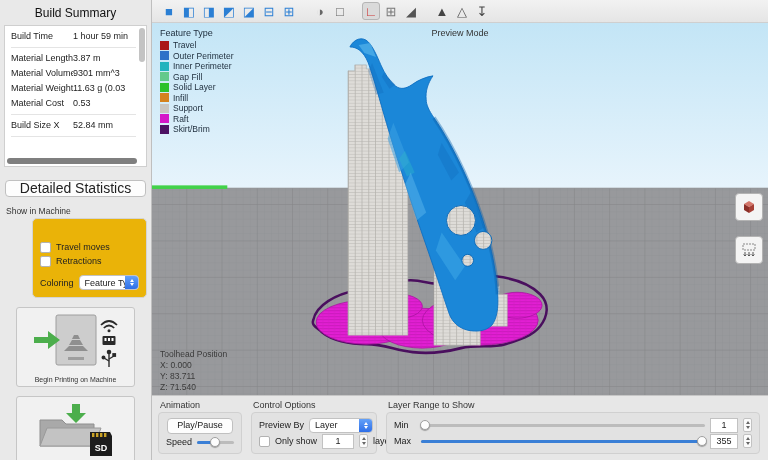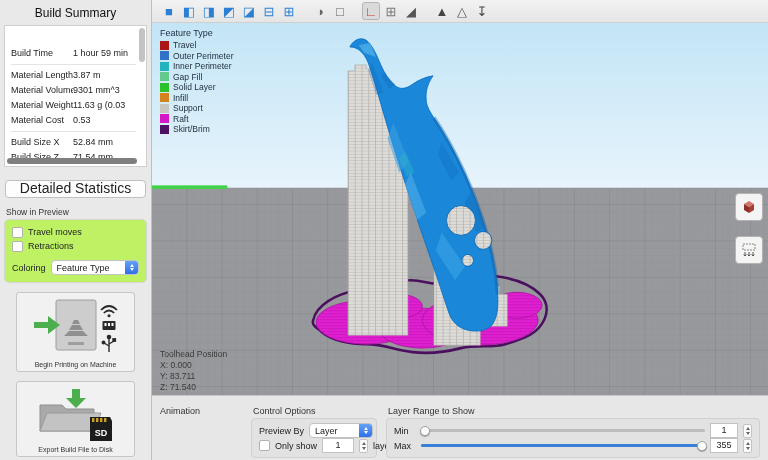--- a/index.html
+++ b/index.html
@@ -1,32 +1,32 @@
 <!DOCTYPE html>
 <html><head>
 <meta charset="utf-8">
 <style>
   html,body{margin:0;padding:0;background:#d8d8d8;}
   .app{width:768px;height:460px;display:flex;font-family:"Liberation Sans",sans-serif;font-size:9px;color:#222;background:#ececec;overflow:hidden;position:relative;}
   
   .sidebar{width:152px;flex:none;background:#e9e9e9;border-right:1px solid #bfbfbf;display:flex;flex-direction:column;box-sizing:border-box;}
   .sidebar-title{text-align:center;font-size:12px;color:#111;padding:6px 0 5px;}
   .stats-panel{position:relative;margin:0 4px;background:#fff;border:1px solid #cfcfcf;height:140px;overflow:hidden;flex:none;}
-  .stats-rows{padding:20px 10px 0 6px;}
+  .stats-rows{padding:3px 10px 0 6px;}
   .stat-row{display:flex;line-height:15px;white-space:nowrap;}
   .stat-row.sep{border-top:1px solid #e4e4e4;margin-top:3px;padding-top:3px;}
   .stat-label{width:62px;flex:none;overflow:hidden;}
   .stat-value{flex:1;overflow:hidden;}
   .vscroll{position:absolute;right:1px;top:2px;width:6px;height:34px;border-radius:3px;background:#c3c3c3;}
   .hscroll{position:absolute;left:2px;right:9px;bottom:2px;height:6px;border-radius:3px;background:#7f7f7f;}
   .btn{background:#fdfdfd;border:1px solid #c0c0c0;border-radius:4px;text-align:center;color:#222;}
   .detailed-btn{margin:13px 5px 0;height:16px;line-height:15px;font-size:14px;}
   .show-group{margin:9px 4px 0;}
   .group-label{font-size:8.5px;color:#333;margin:0 2px 2px;}
-  .group-box{border:1px solid #d4d4d4;border-radius:5px;background:#bef264;padding:6px 7px 7px;}
+  .group-box{border:1px solid #d4d4d4;border-radius:5px;background:#eab308;padding:22px 7px 7px;margin-left:28px;}
   .checkbox-row{display:flex;align-items:center;gap:5px;line-height:13.5px;}
   .checkbox{width:9px;height:9px;background:#fff;border:1px solid #b2b2b2;border-radius:2px;flex:none;}
   .coloring-row{display:flex;align-items:center;gap:5px;margin-top:7px;}
   .mac-select{flex:1;height:15px;background:#fff;border:1px solid #c2c2c2;border-radius:4px;display:flex;align-items:center;position:relative;padding-left:5px;box-sizing:border-box;overflow:hidden;}
   .mac-select .val{font-size:9px;}
   .mac-select .cap{position:absolute;right:0;top:0;bottom:0;width:13px;background:linear-gradient(#64a1f8,#2e6fe8);display:flex;flex-direction:column;align-items:center;justify-content:center;gap:1px;}
   .tri-up{width:0;height:0;border-left:2.5px solid transparent;border-right:2.5px solid transparent;border-bottom:3px solid #fff;}
   .tri-down{width:0;height:0;border-left:2.5px solid transparent;border-right:2.5px solid transparent;border-top:3px solid #fff;}
   .big-btn{margin:9px 16px 0;background:#f1f1f1;border:1px solid #c6c6c6;border-radius:3px;padding:5px 3px 3px;display:flex;flex-direction:column;align-items:center;}
   .big-btn .caption{font-size:7px;color:#333;margin-top:3px;}
@@ -42,21 +42,21 @@
   .legend-title{font-size:9px;margin-bottom:2px;}
   .legend-item{display:flex;align-items:center;gap:4px;line-height:10.5px;font-size:8.5px;}
   .legend-chip{width:9px;height:9px;flex:none;}
   .preview-label{position:absolute;top:5px;left:0;right:0;text-align:center;font-size:9px;color:#333;}
   .toolhead{position:absolute;left:8px;bottom:2px;font-size:8.5px;color:#3a3a3a;line-height:11px;}
   .side-btns{position:absolute;right:5px;top:170px;display:flex;flex-direction:column;gap:15px;}
   .side-btn{width:26px;height:26px;background:#f4f4f4;border:1px solid #b3b3b3;border-radius:4px;display:flex;align-items:center;justify-content:center;}
   
   .controls-bar{height:65px;flex:none;background:#e7e7e7;border-top:1px solid #c6c6c6;display:flex;padding:3px 8px 6px 6px;gap:9px;box-sizing:border-box;}
   .cgroup{display:flex;flex-direction:column;min-width:0;}
-  .cgroup-label{font-size:9px;color:#333;margin:7px 0 2px 2px;white-space:nowrap;}
+  .cgroup-label{font-size:9px;color:#333;margin:1px 0 2px 2px;white-space:nowrap;}
   .cgroup-box{flex:1;border:1px solid #d0d0d0;border-radius:4px;background:#e2e2e2;padding:4px 7px;display:flex;flex-direction:column;justify-content:space-around;box-sizing:border-box;}
   .g-anim{width:84px;flex:none;}
   .g-ctrl{width:126px;flex:none;}
   .g-range{flex:1;}
   .pp-btn{height:14px;line-height:13px;font-size:9px;margin:0 1px;}
   .hrow{display:flex;align-items:center;gap:5px;white-space:nowrap;}
   .slider{position:relative;height:12px;flex:1;display:flex;align-items:center;min-width:20px;}
   .slider .track{height:3px;border-radius:2px;width:100%;background:#bcbcbc;}
   .slider .fill{position:absolute;left:0;height:3px;border-radius:2px;background:#3a7fd6;}
   .slider .thumb{position:absolute;top:1px;width:10px;height:10px;border-radius:50%;background:#fdfdfd;border:1px solid #a0a0a0;box-shadow:0 1px 1px rgba(0,0,0,.3);transform:translateX(-50%);box-sizing:border-box;}
@@ -101,38 +101,34 @@
             <span class="stat-label">Material Cost</span>
             <span class="stat-value">0.53</span>
           </div>
 
           <div class="stat-row sep">
             <span class="stat-label">Build Size X</span>
             <span class="stat-value">52.84 mm</span>
           </div>
 
 
-          <div class="stat-row">
-            <span class="stat-label">Build Size Z</span>
-            <span class="stat-value">71.54 mm</span>
-          </div>
 
           <div class="stat-row sep">
             
             
           </div>
         </div>
       <div class="vscroll"></div>
       <div class="hscroll"></div>
     </div>
 
     <div class="btn detailed-btn">Detailed Statistics</div>
 
     <div class="show-group">
-      <div class="group-label">Show in Preview</div>
+      <div class="group-label">Show in Machine</div>
       <div class="group-box">
         <div>
 
             <label class="checkbox-row">
               <span class="checkbox"></span>
               <span>Travel moves</span>
             </label>
 
 
             <label class="checkbox-row">
@@ -382,20 +378,21 @@
               <span>Raft</span>
             </div>
 
             <div class="legend-item">
               <span class="legend-chip" style="background: rgb(77, 18, 99);"></span>
               <span>Skirt/Brim</span>
             </div>
           </div>
       </div>
 
+      <div class="preview-label">Preview Mode</div>
 
       <div class="side-btns">
         <div class="side-btn">
           <svg width="16" height="16" viewBox="0 0 16 16">
             <polygon points="3,5 8,2 13,5 8,8" fill="#d4766a"></polygon>
             <polygon points="3,5 8,8 8,14 3,11" fill="#8c2f28"></polygon>
             <polygon points="8,8 13,5 13,11 8,14" fill="#a63f36"></polygon>
           </svg>
         </div>
         <div class="side-btn">
@@ -415,20 +412,31 @@
         <div>X: 0.000</div>
         <div>Y: 83.711</div>
         <div>Z: 71.540</div>
       </div>
     </div>
 
     <div class="controls-bar">
 
       <div class="cgroup g-anim">
         <div class="cgroup-label">Animation</div>
+        <div class="cgroup-box">
+          <div class="btn pp-btn">Play/Pause</div>
+          <div class="hrow">
+            <span class="lbl">Speed</span>
+            <span class="slider">
+              <span class="track"></span>
+                <span class="fill" style="width:48%"></span>
+                <span class="thumb" style="left:48%"></span>
+            </span>
+          </div>
+        </div>
       </div>
 
       <div class="cgroup g-ctrl">
         <div class="cgroup-label">Control Options</div>
         <div class="cgroup-box">
           <div class="hrow">
             <span class="lbl">Preview By</span>
             <span class="mac-select" style="width:64px;flex:none;">
               <span class="val">Layer</span>
               <span class="cap">

